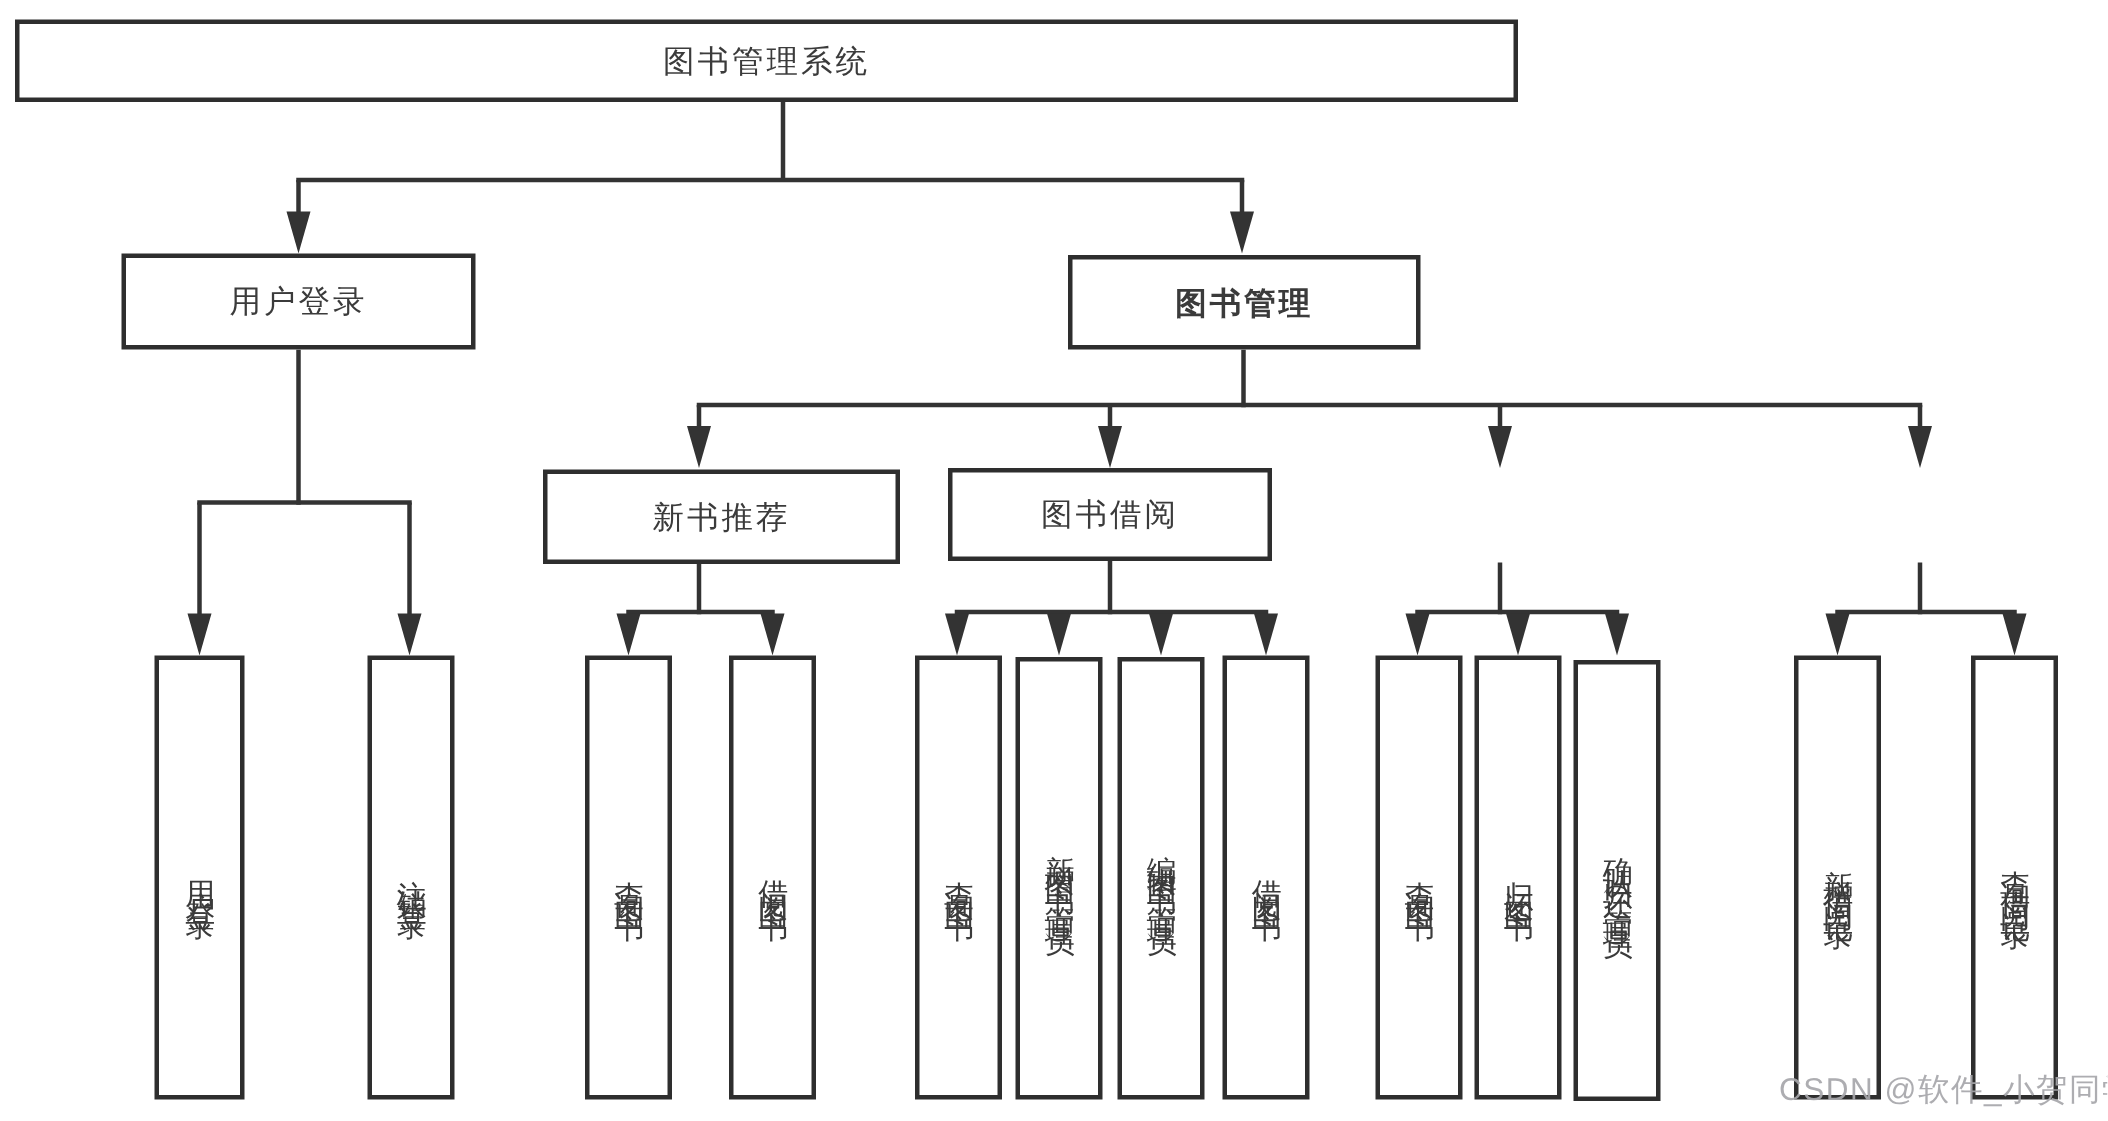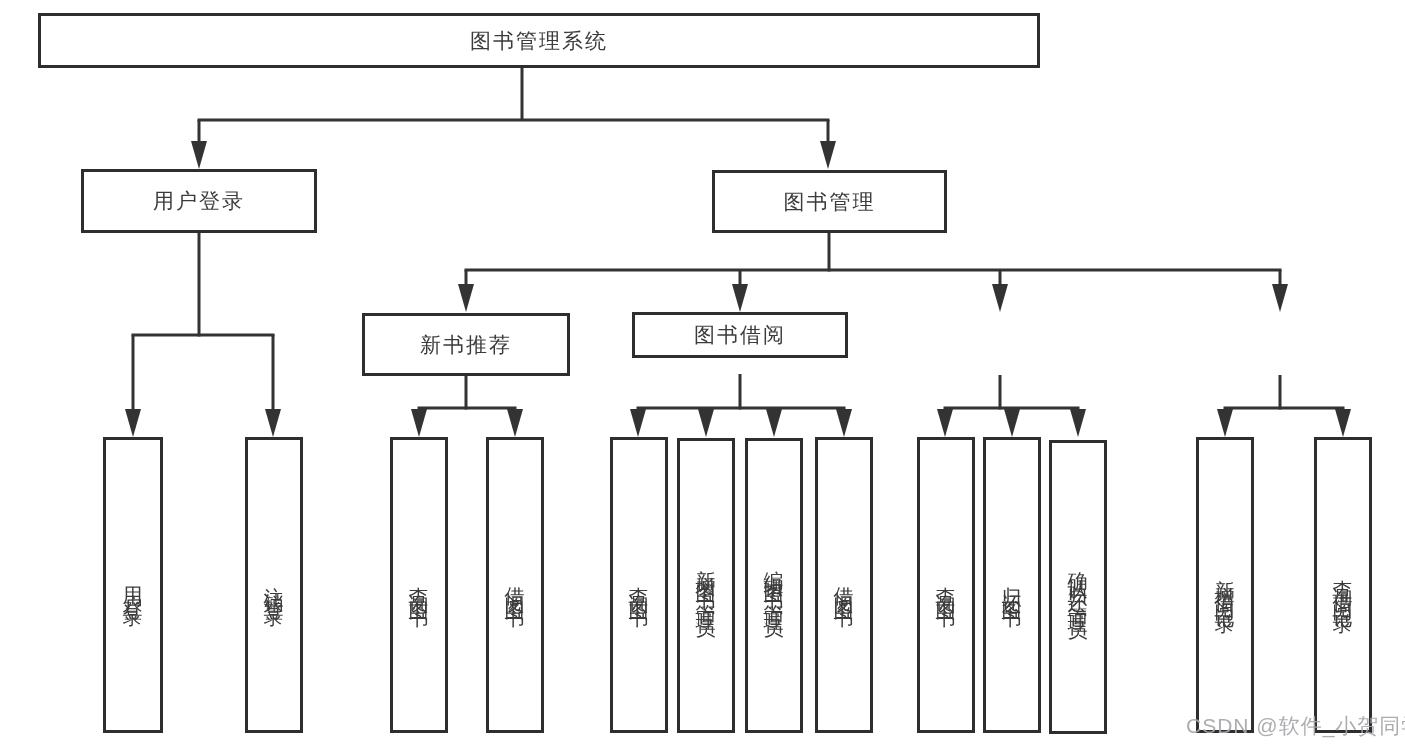--- a/index.html
+++ b/index.html
@@ -87,35 +87,35 @@
       <polygon points="766,409 782,409 774,437"></polygon>
       <polygon points="836,409 852,409 844,437"></polygon>
       <polygon points="937,409 953,409 945,437"></polygon>
       <polygon points="1004,409 1020,409 1012,437"></polygon>
       <polygon points="1070,409 1086,409 1078,437"></polygon>
       <polygon points="1217,409 1233,409 1225,437"></polygon>
       <polygon points="1335,409 1351,409 1343,437"></polygon>
     </g>
   </svg>
 
-  <div class="hnode" style="left:38px; top:13px; width:1002px; height:55px;">
+  <div class="hnode" style="left:10px; top:13px; width:1002px; height:55px;">
     <span>图书管理系统</span>
   </div>
 
   <div class="hnode" style="left:81px; top:169px; width:236px; height:64px;">
     <span>用户登录</span>
   </div>
-  <div class="hnode" style="left:712px; top:170px; width:235px; height:63px;">
+  <div class="hnode" style="left:712px; top:170px; width:235px; height:63px;font-weight:bold;">
     <span>图书管理</span>
   </div>
 
-  <div class="hnode" style="left:362px; top:313px; width:208px; height:63px;">
+  <div class="hnode" style="left:362px; top:313px; width:238px; height:63px;">
     <span>新书推荐</span>
   </div>
-  <div class="hnode" style="left:632px; top:312px; width:216px; height:46px;">
+  <div class="hnode" style="left:632px; top:312px; width:216px; height:62px;">
     <span>图书借阅</span>
   </div>
 
   <div class="vnode" style="left:103px; top:437px; width:60px; height:296px;">
     <span class="vtext">用户登录</span>
   </div>
   <div class="vnode" style="left:245px; top:437px; width:58px; height:296px;">
     <span class="vtext">注销登录</span>
   </div>
 

